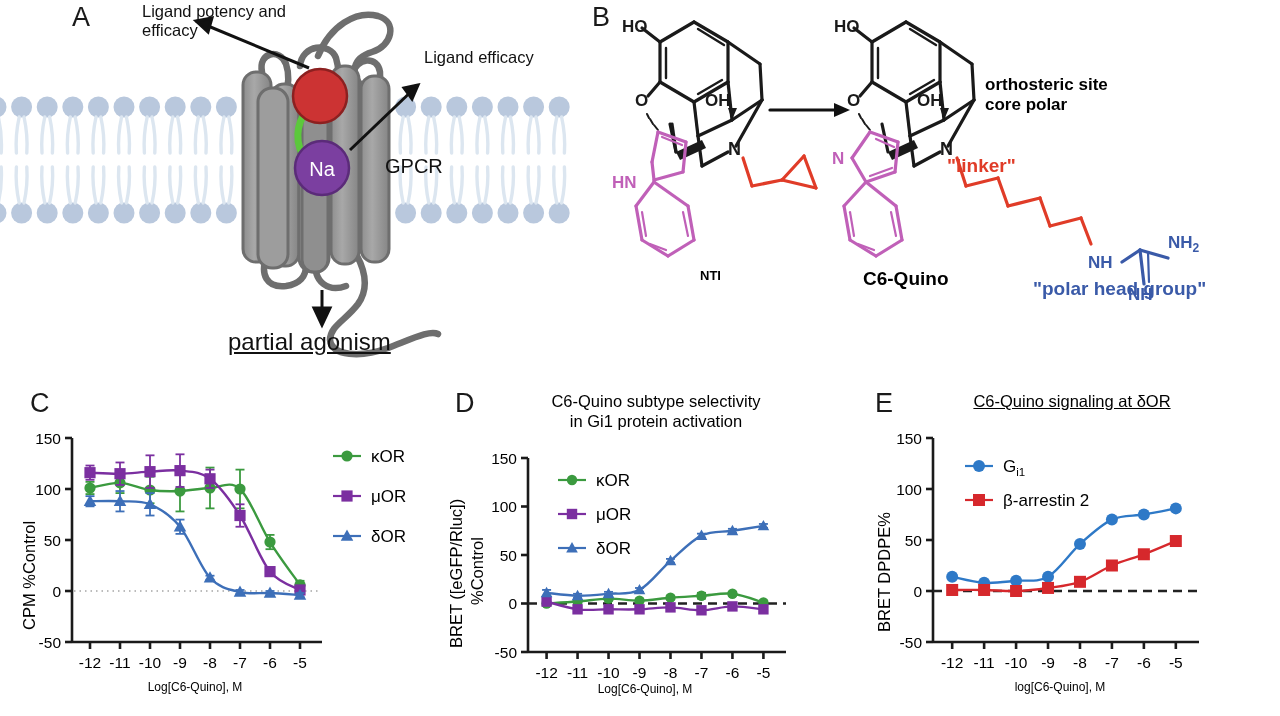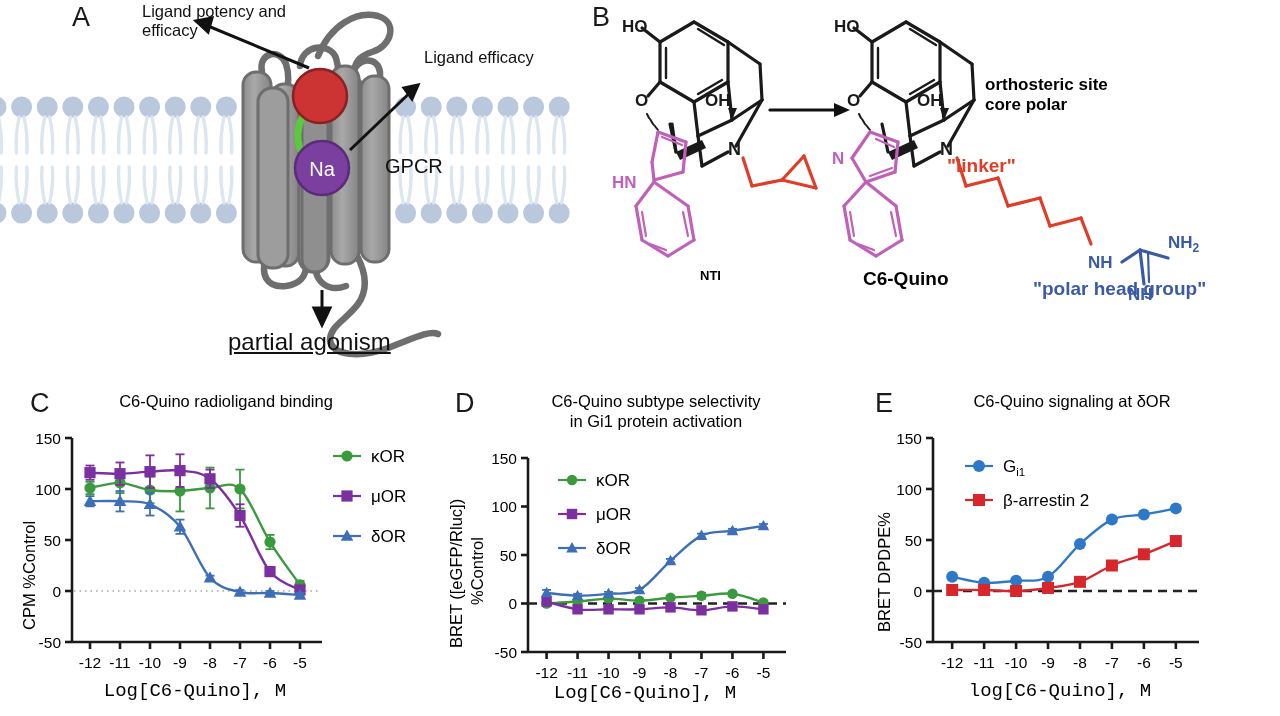--- a/index.html
+++ b/index.html
@@ -45,24 +45,23 @@
   .chart-panel { position:absolute; top:380px; height:336px; }
   .chart-title {
     position:absolute;
     font-size:16.5px;
     line-height:1.22;
     text-align:center;
     color:#000;
   }
   .axis-title {
     position:absolute;
-    font-size:19px;
+    font-size:12px;
     color:#000;
     text-align:center;
-    font-family:Liberation Mono, monospace;
   }
   .ylabel {
     position:absolute;
     font-size:16.5px;
     color:#000;
     transform-origin: 0 0;
     white-space:nowrap;
   }
   svg { display:block; }
 </style>
@@ -411,21 +410,20 @@
         </g>
         <text x="376" y="248" font-family="Liberation Sans, sans-serif" font-size="17" font-weight="bold" fill="#3a5aa8" stroke="none">NH<tspan font-size="12" dy="4">2</tspan></text>
         <text x="336" y="300" font-family="Liberation Sans, sans-serif" font-size="17" font-weight="bold" fill="#3a5aa8" stroke="none">NH</text>
       </g>
     </g>
   </svg>
 </div>
 
 <div class="chart-panel" id="panelC" style="left:0px; width:430px;">
   <div class="panel-letter" style="left:30px; top:8px;">C</div>
-  <div class="chart-title" style="left:66px; top:11px; width:320px;">C6-Quino radioligand binding</div>
 
   <div class="ylabel" style="left:20px; top:250px; transform:rotate(-90deg);">CPM %Control</div>
   <div class="axis-title" style="left:60px; top:300px; width:270px;">Log[C6-Quino], M</div>
 
   <svg id="svgC" width="430" height="336" viewBox="0 0 430 336">
       <line x1="72" y1="58" x2="72" y2="262" stroke="#1a1a1a" stroke-width="2.6"></line>
       <line x1="72" y1="262" x2="322" y2="262" stroke="#1a1a1a" stroke-width="2.6"></line>
       <line x1="65" y1="262" x2="72" y2="262" stroke="#1a1a1a" stroke-width="2.6"></line>
       <text x="61" y="267.5" text-anchor="end" font-family="Liberation Sans, sans-serif" font-size="15.5" fill="#000">-50</text>
       <line x1="65" y1="211" x2="72" y2="211" stroke="#1a1a1a" stroke-width="2.6"></line>
@@ -711,21 +709,21 @@
       <rect x="136.8" y="128.8" width="10.4" height="10.4" fill="#7b2fa0"></rect>
       <text x="166" y="140" font-family="Liberation Sans, sans-serif" font-size="17" fill="#000">μOR</text>
       <line x1="128" y1="168" x2="156" y2="168" stroke="#3d6fb8" stroke-width="2.2"></line>
       <polygon points="142,162.02 136.176,172.42 147.824,172.42" fill="#3d6fb8"></polygon>
       <text x="166" y="174" font-family="Liberation Sans, sans-serif" font-size="17" fill="#000">δOR</text>
     </svg>
 </div>
 
 <div class="chart-panel" id="panelE" style="left:855px; width:425px;">
   <div class="panel-letter" style="left:20px; top:8px;">E</div>
-  <div class="chart-title" style="left:52px; top:11px; width:330px;">C6-Quino signaling at δOR</div>
+  <div class="chart-title" style="left:52px; top:11px; width:330px;text-decoration:underline;">C6-Quino signaling at δOR</div>
 
   <div class="ylabel" style="left:20px; top:252px; transform:rotate(-90deg);">BRET DPDPE%</div>
   <div class="axis-title" style="left:70px; top:300px; width:270px;">log[C6-Quino], M</div>
 
   <svg id="svgE" width="425" height="336" viewBox="0 0 425 336">
       <line x1="78" y1="58" x2="78" y2="262" stroke="#1a1a1a" stroke-width="2.6"></line>
       <line x1="78" y1="262" x2="344" y2="262" stroke="#1a1a1a" stroke-width="2.6"></line>
       <line x1="71" y1="262" x2="78" y2="262" stroke="#1a1a1a" stroke-width="2.6"></line>
       <text x="67" y="267.5" text-anchor="end" font-family="Liberation Sans, sans-serif" font-size="15.5" fill="#000">-50</text>
       <line x1="71" y1="211" x2="78" y2="211" stroke="#1a1a1a" stroke-width="2.6"></line>

